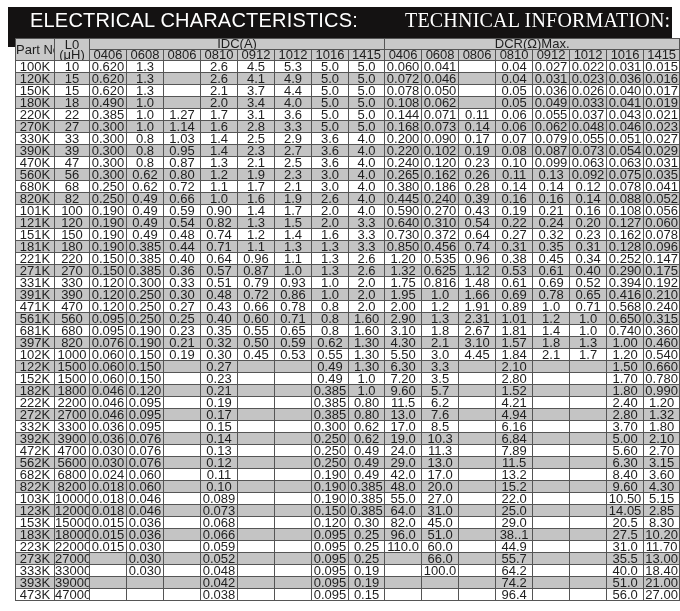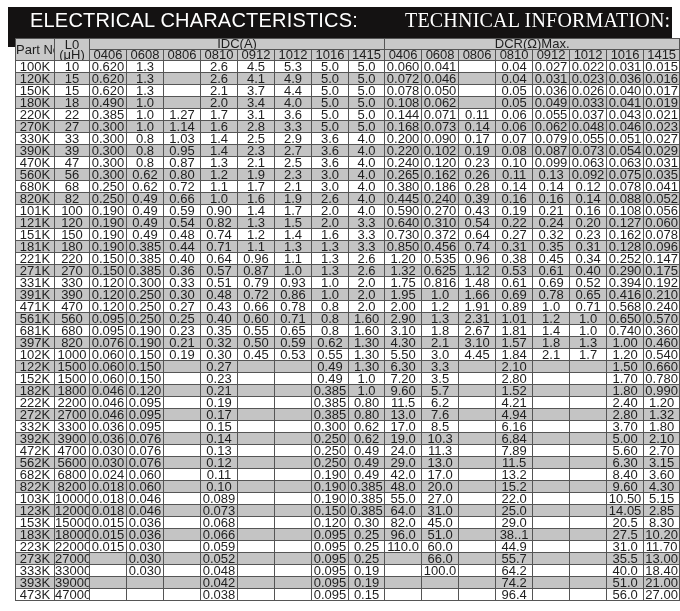--- a/index.html
+++ b/index.html
@@ -518,21 +518,21 @@
         <td>0.71</td>
         <td>0.8</td>
         <td>1.60</td>
         <td>2.90</td>
         <td>1.3</td>
         <td>2.31</td>
         <td>1.01</td>
         <td>1.2</td>
         <td>1.0</td>
         <td>0.650</td>
-        <td>0.570</td>
+        <td>0.315</td>
       </tr>
       <tr>
         <td>681K</td>
         <td>680</td>
         <td>0.095</td>
         <td>0.190</td>
         <td>0.23</td>
         <td>0.35</td>
         <td>0.55</td>
         <td>0.65</td>

